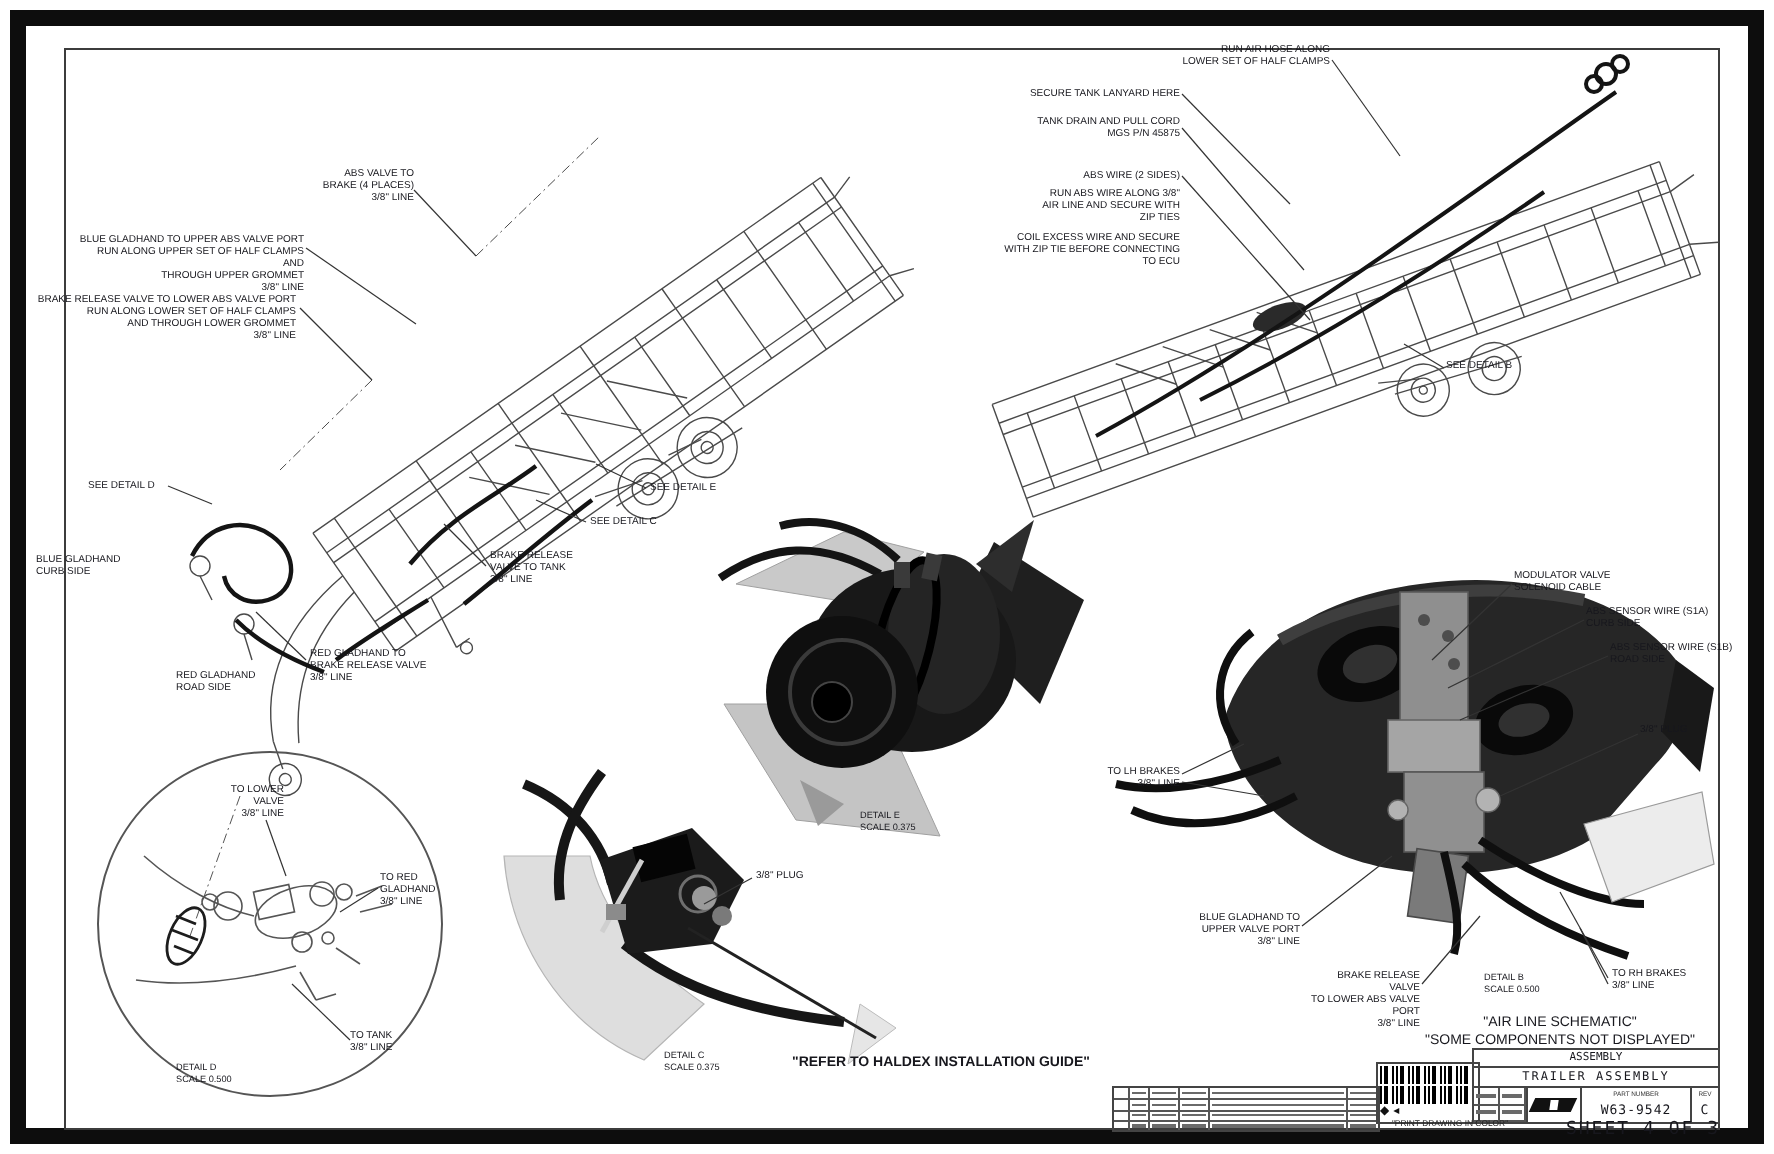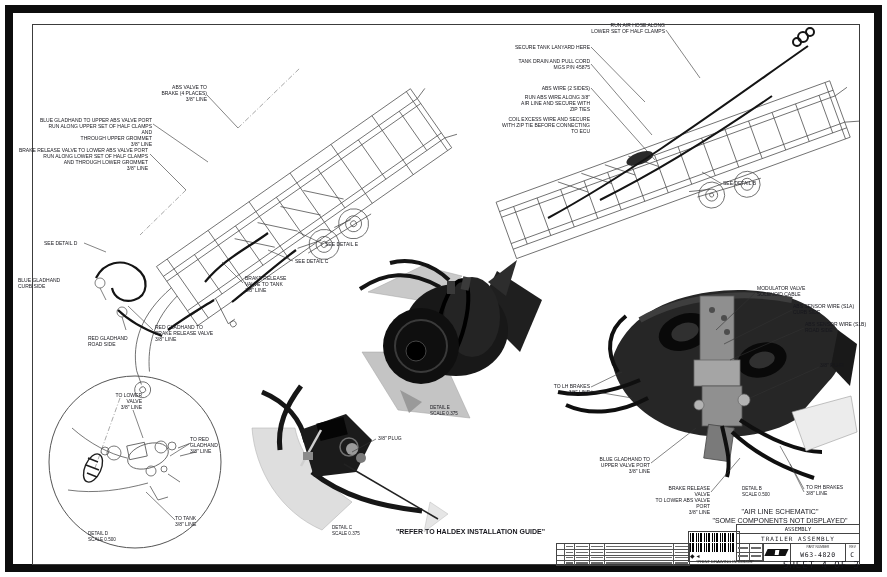--- a/index.html
+++ b/index.html
@@ -431,21 +431,21 @@
           </div>
           <div>
             <span class="bar"></span>
           </div>
       </div>
       <div class="logo">
           <div class="swoosh"></div>
         </div>
       <div class="pncell">
         <div class="pnlabel">PART NUMBER</div>
-        <div class="pnvalue">W63-4820</div>
+        <div class="pnvalue">W63-9542</div>
       </div>
       <div class="revcell">
         <div class="pnlabel">REV</div>
         <div class="pnvalue">C</div>
       </div>
     </div>
   </div>
 
   <div class="tb printnote">"PRINT DRAWING IN COLOR"</div>
   <div class="tb sheetlabel">SHEET 4 OF 3</div>

